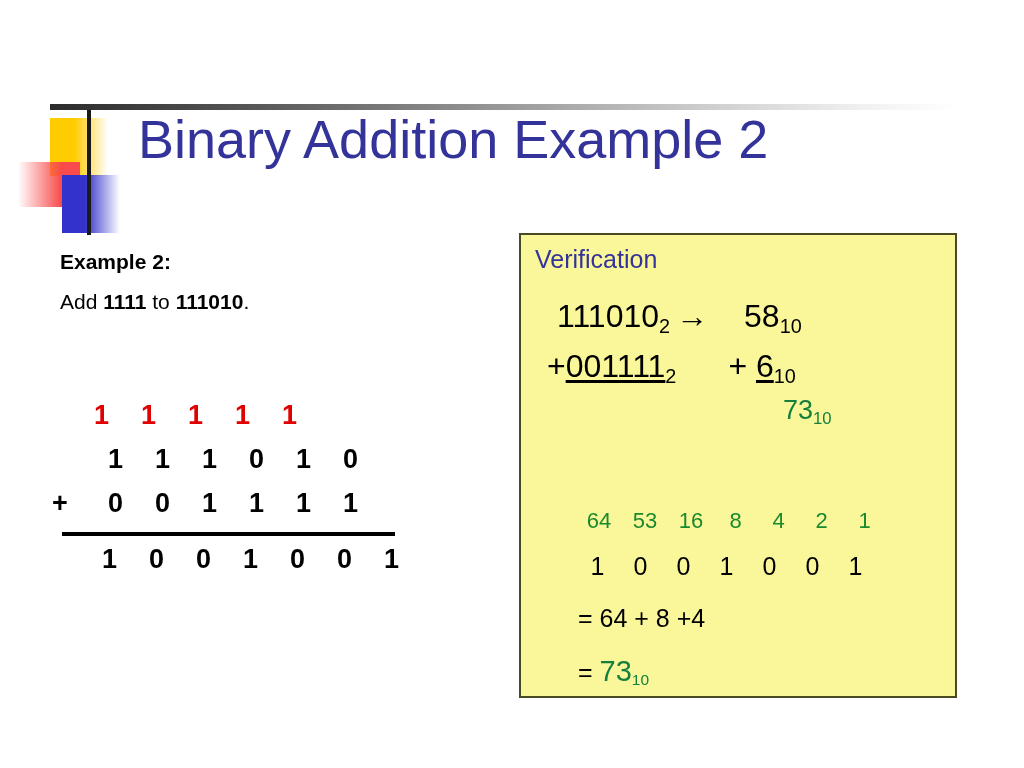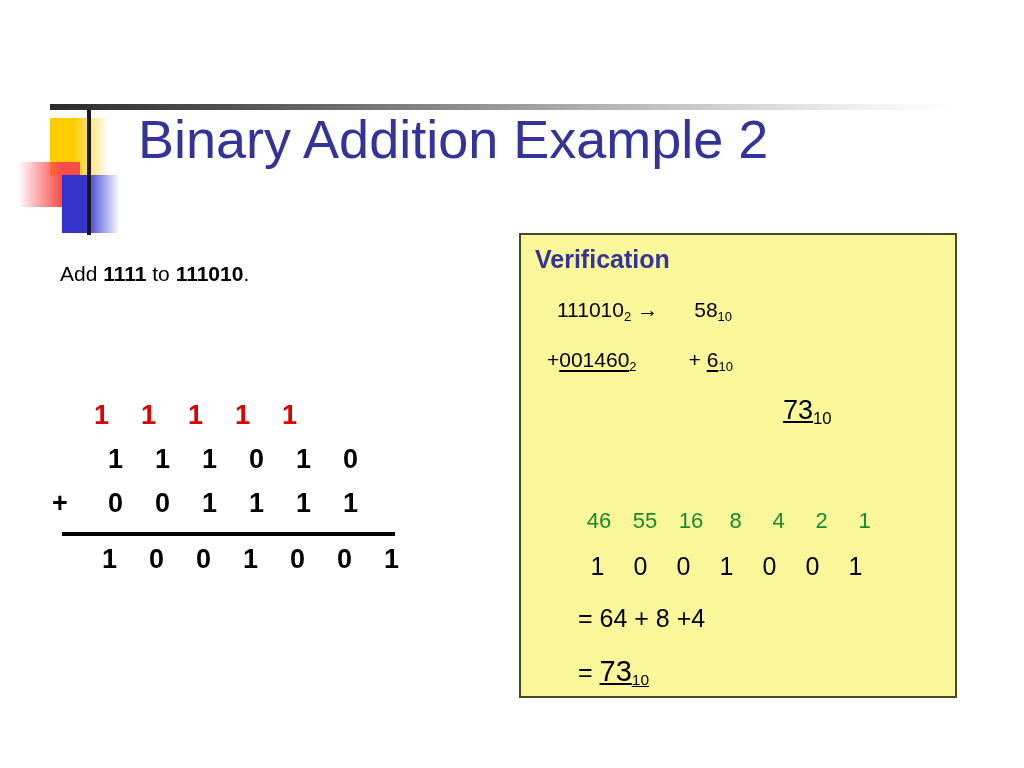--- a/index.html
+++ b/index.html
@@ -151,37 +151,37 @@
     height: 465px;
     background: #faf79a;
     border: 2px solid #4a4a22;
     box-sizing: border-box;
   }
   .verif-title {
     position: absolute;
     left: 14px;
     top: 10px;
     font-size: 25px;
-    font-weight: bold;
+    font-weight: normal;
     color: #333399;
   }
   .vrow {
     position: absolute;
-    font-size: 21px;
+    font-size: 32px;
     color: #000000;
     white-space: nowrap;
   }
   sub {
     font-size: 0.62em;
     vertical-align: baseline;
     position: relative;
     bottom: -0.28em;
   }
   .uline { text-decoration: underline; text-underline-offset: 3px; }
-  .red { color: #000000; text-decoration: underline; }
+  .red { color: #15803d; }
 
   .r1 { left: 36px; top: 63px; }
   .r1 .arrow { padding-left: 6px; }
   .r1 .dec { padding-left: 36px; }
   .r2 { left: 26px; top: 113px; }
   .r2 .dec { padding-left: 52px; }
   .r3 { left: 262px; top: 160px; font-size: 27px; }
 
   .pv-row {
     position: absolute;
@@ -217,20 +217,21 @@
     <div class="sq sq-yellow"></div>
     <div class="sq sq-red"></div>
     <div class="sq sq-blue"></div>
     <div class="deco-vline"></div>
   </div>
   <div class="deco-hline"></div>
 
   <div class="page-title">Binary Addition Example 2</div>
 
   <div class="left-col">
+    <div class="ex-label">Example 2:</div>
     <div class="ex-line"><span>Add </span><b>1111</b><span> to </span><b>111010</b><span>.</span></div>
   </div>
 
   <div class="work">
 
     <div class="work-row carry-row">
       <span class="digit">1</span>
       <span class="digit">1</span>
       <span class="digit">1</span>
       <span class="digit">1</span>
@@ -268,28 +269,28 @@
       <span class="digit">0</span>
       <span class="digit">1</span>
     </div>
   </div>
 
   <div class="verif-box">
     <div class="verif-title">Verification</div>
 
     <div class="vrow r1"><span>111010</span><sub>2</sub><span class="arrow">→</span><span class="dec">58</span><sub>10</sub></div>
 
-    <div class="vrow r2"><span>+</span><span class="uline"><span>001460</span><sub>2</sub></span><span class="dec">+</span> <span class="uline"><span>6</span><sub>10</sub></span></div>
+    <div class="vrow r2"><span>+</span><span class="uline"><span>001111</span><sub>2</sub></span><span class="dec">+</span> <span class="uline"><span>6</span><sub>10</sub></span></div>
 
     <div class="vrow r3 red"><span>73</span><sub>10</sub></div>
   </div>
 
   <div class="pv-row">
-    <span class="pv-cell wide">46</span>
-    <span class="pv-cell wide">55</span>
+    <span class="pv-cell wide">64</span>
+    <span class="pv-cell wide">53</span>
     <span class="pv-cell wide">16</span>
     <span class="pv-cell">8</span>
     <span class="pv-cell">4</span>
     <span class="pv-cell">2</span>
     <span class="pv-cell">1</span>
   </div>
 
   <div class="bin-row">
     <span class="bin-cell">1</span>
     <span class="bin-cell">0</span>

